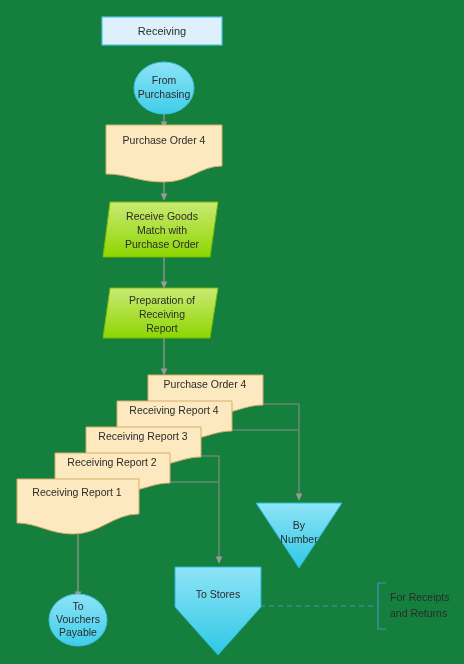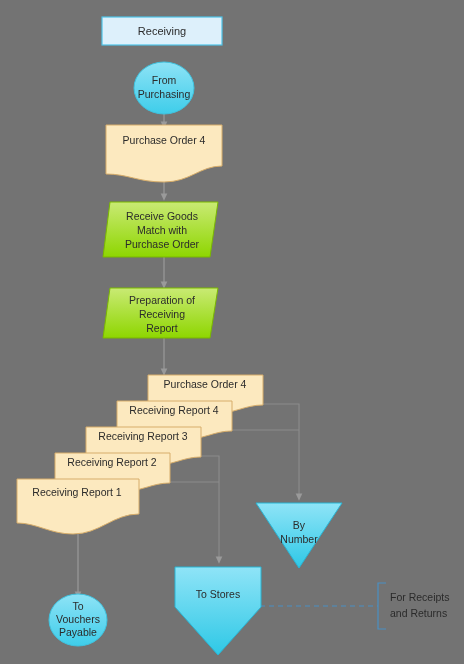--- a/index.html
+++ b/index.html
@@ -10,21 +10,21 @@
   body {
     width: 464px;
     height: 664px;
     font-family: "Liberation Sans", sans-serif;
     overflow: hidden;
   }
   #canvas {
     position: relative;
     width: 464px;
     height: 664px;
-    background: #737373;
+    background: #15803d;
   }
   svg#flow {
     position: absolute;
     top: 0;
     left: 0;
     width: 464px;
     height: 664px;
   }
   .node-text {
     font-family: "Liberation Sans", sans-serif;

